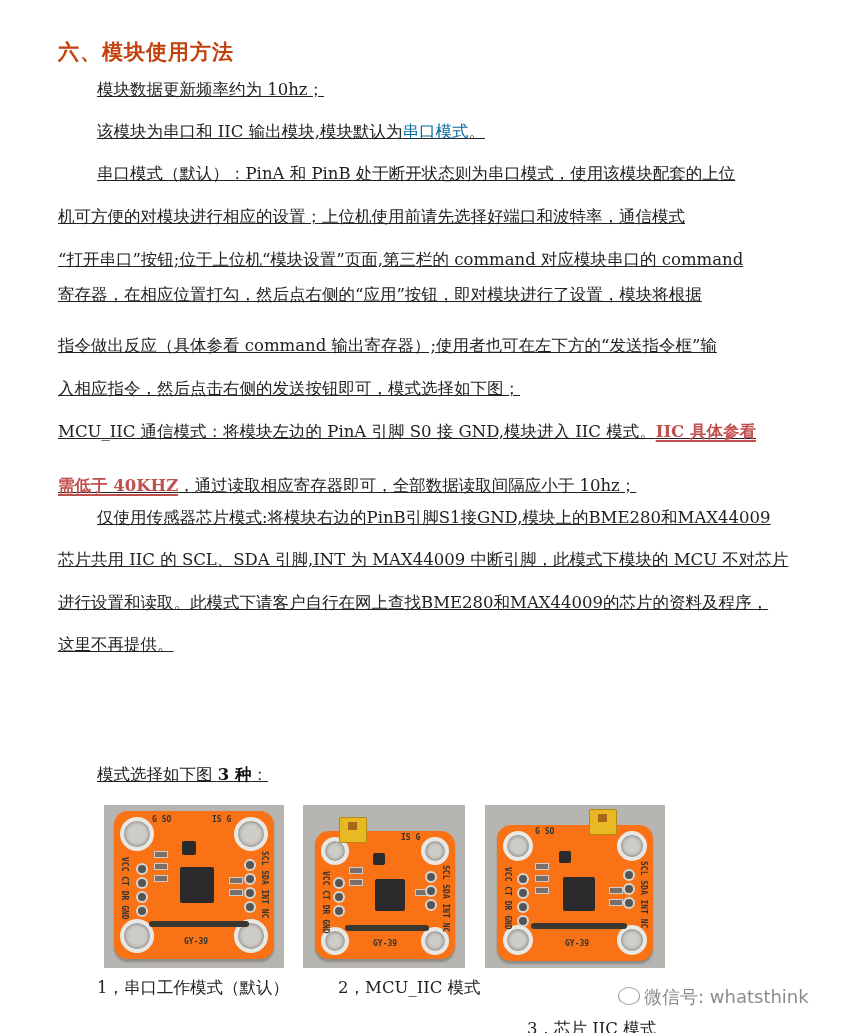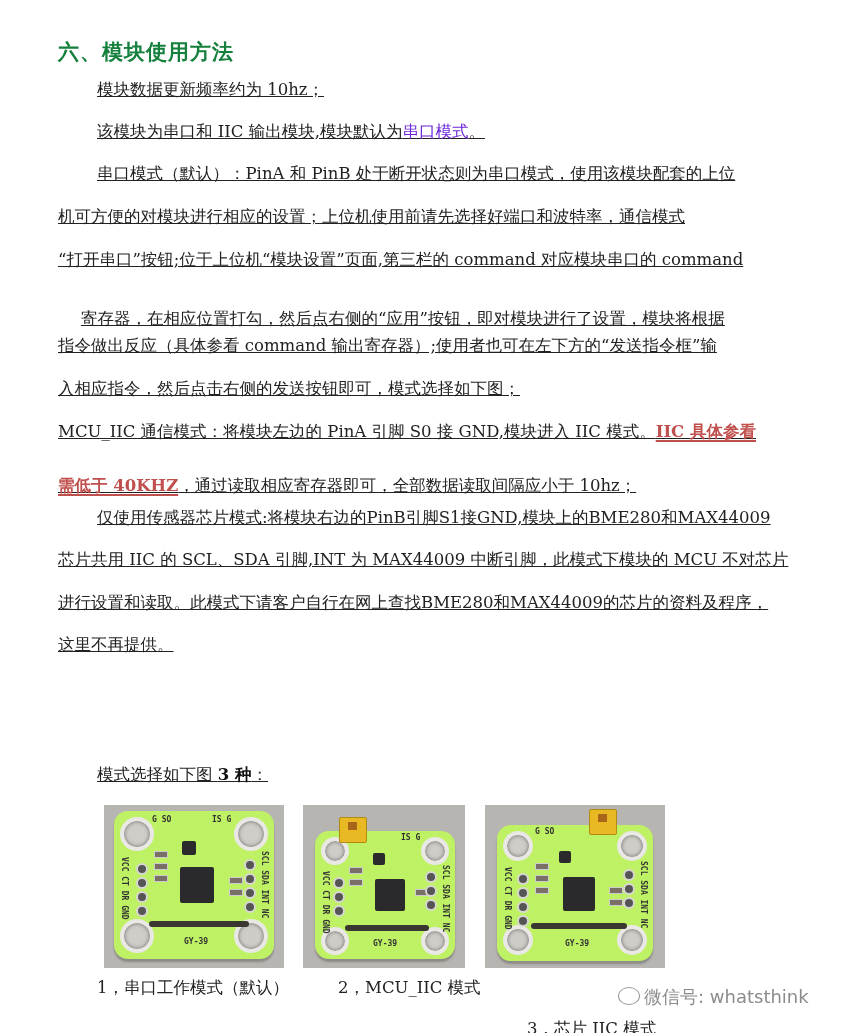--- a/index.html
+++ b/index.html
@@ -1,27 +1,27 @@
 <!DOCTYPE html>
 <html><head>
 <meta charset="utf-8">
 <style>
   html, body { margin: 0; padding: 0; background: #ffffff; }
   body { width: 860px; height: 1033px; position: relative; overflow: hidden;
          font-family: "DejaVu Serif", "Liberation Serif", serif; color: #1a1a1a; }
   .page { position: absolute; left: 0; top: 0; width: 860px; height: 1033px; }
   .heading { position: absolute; left: 58px; top: 38px; font-size: 21px; font-weight: bold;
-             font-family: "DejaVu Sans", "Liberation Sans", sans-serif; color: #15803d; letter-spacing: 1px; }
+             font-family: "DejaVu Sans", "Liberation Sans", sans-serif; color: #c2410c; letter-spacing: 1px; }
   .line { position: absolute; left: 58px; font-size: 16.5px; white-space: nowrap; line-height: 22px; color: #222; text-decoration: underline; }
   .indent { left: 97px; }
-  .red { color: #6d28d9; }
+  .red { color: #0369a1; }
   .dark-red { color: #c0504d; font-weight: bold; text-decoration: underline; text-decoration-thickness: 2px; text-underline-offset: 3px; }
   .bold { font-weight: bold; color: #111; }
   .photo { position: absolute; top: 805px; height: 163px; background: #b7b5b1; overflow: hidden; }
-  .board { position: absolute; background: #bef264; border-radius: 14px; box-shadow: 0 3px 2px #8d8b87; }
+  .board { position: absolute; background: #f97316; border-radius: 14px; box-shadow: 0 3px 2px #8d8b87; }
   .hole { position: absolute; width: 26px; height: 26px; border-radius: 50%; background: #cfcdc8; border: 4px solid #e9e8e4; box-shadow: inset 0 0 4px #666; }
   .chip { position: absolute; background: #2a2a2c; border-radius: 2px; }
   .pin { position: absolute; width: 8px; height: 8px; border-radius: 50%; background: #555; border: 2px solid #d8d6d2; }
   .slot { position: absolute; height: 6px; background: #3a3630; border-radius: 3px; }
   .silk { position: absolute; font-family: "DejaVu Sans Mono", monospace; font-size: 8px; color: #333; font-weight: bold; }
   .silk-v { writing-mode: vertical-rl; }
   .jumper { position: absolute; width: 26px; height: 24px; background: #e8b923; border: 1px solid #b08a12; border-radius: 2px; }
   .jumper::after { content: ""; position: absolute; left: 8px; top: 4px; width: 9px; height: 8px; background: #a8661b; }
   .smd { position: absolute; width: 12px; height: 5px; background: #7a6f66; border: 1px solid #ccc; }
   .caption { position: absolute; top: 977px; font-size: 16.5px; white-space: nowrap; color: #222; }
@@ -39,21 +39,21 @@
   <div class="line indent" style="top:79px;">模块数据更新频率约为 10hz；</div>
 
   <div class="line indent" style="top:121px;">
     <span>该模块为串口和 IIC 输出模块,模块默认为</span><span class="red">串口模式</span><span>。</span>
   </div>
 
   <div>
     <div class="line indent" style="top:163px;">串口模式（默认）：PinA 和 PinB 处于断开状态则为串口模式，使用该模块配套的上位</div>
     <div class="line" style="top:206px;">机可方便的对模块进行相应的设置；上位机使用前请先选择好端口和波特率，通信模式</div>
     <div class="line" style="top:249px;">“打开串口”按钮;位于上位机“模块设置”页面,第三栏的 command 对应模块串口的 command</div>
-    <div class="line" style="top:308px;margin-left:23px;">寄存器，在相应位置打勾，然后点右侧的“应用”按钮，即对模块进行了设置，模块将根据</div>
+    <div class="line" style="top:284px;">寄存器，在相应位置打勾，然后点右侧的“应用”按钮，即对模块进行了设置，模块将根据</div>
     <div class="line" style="top:335px;">指令做出反应（具体参看 command 输出寄存器）;使用者也可在左下方的“发送指令框”输</div>
     <div class="line" style="top:378px;">入相应指令，然后点击右侧的发送按钮即可，模式选择如下图；</div>
   </div>
 
   <div>
     <div class="line" style="top:421px;">
       <span>MCU_IIC 通信模式：将模块左边的 PinA 引脚 S0 接 GND,模块进入 IIC 模式。</span><span class="dark-red">IIC 具体参看</span>
     </div>
     <div class="line" style="top:475px;">
       <span class="dark-red">需低于 40KHZ</span><span>，通过读取相应寄存器即可，全部数据读取间隔应小于 10hz；</span>

